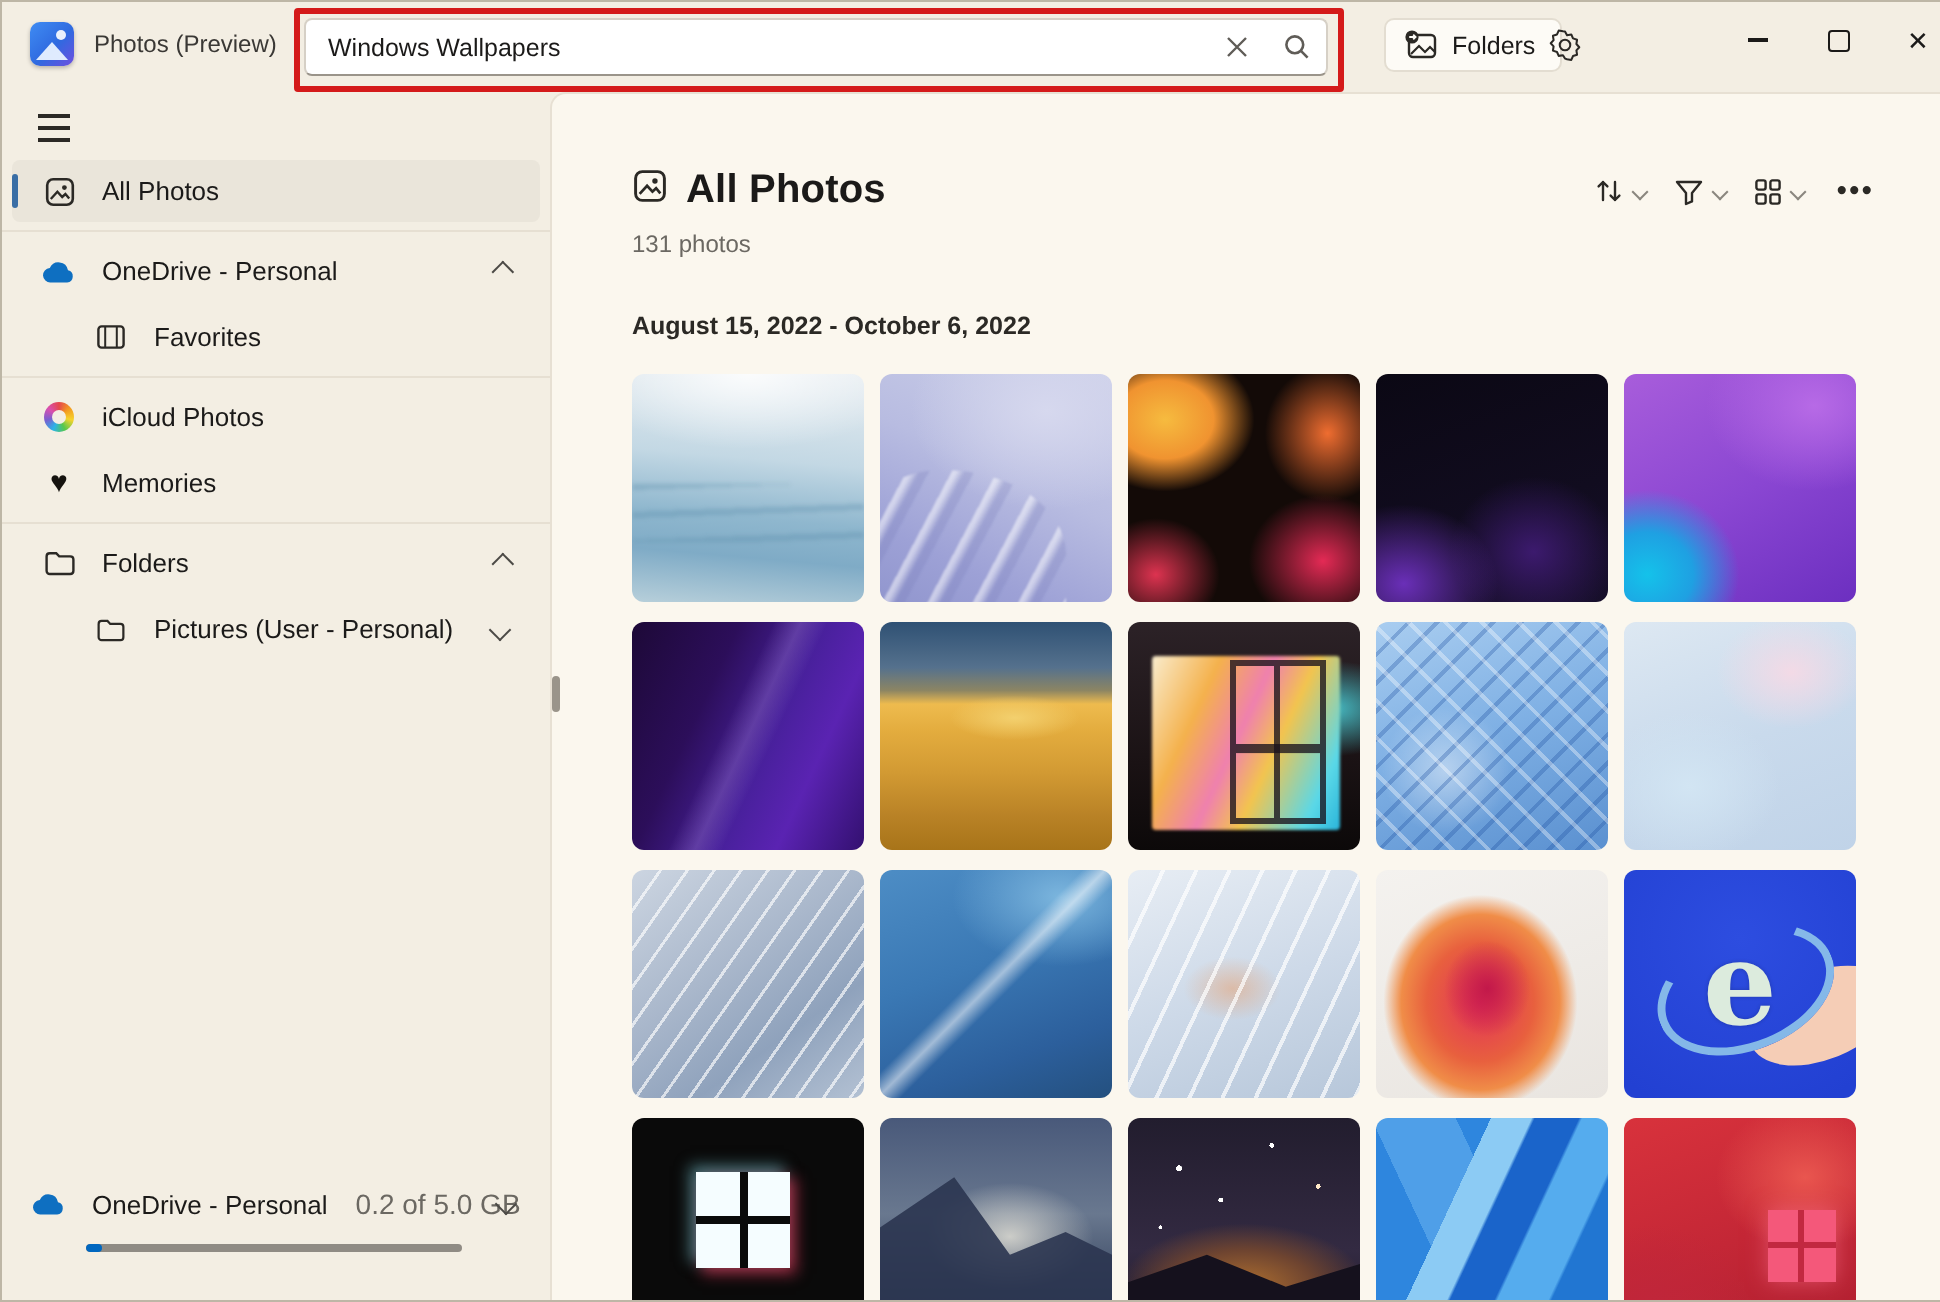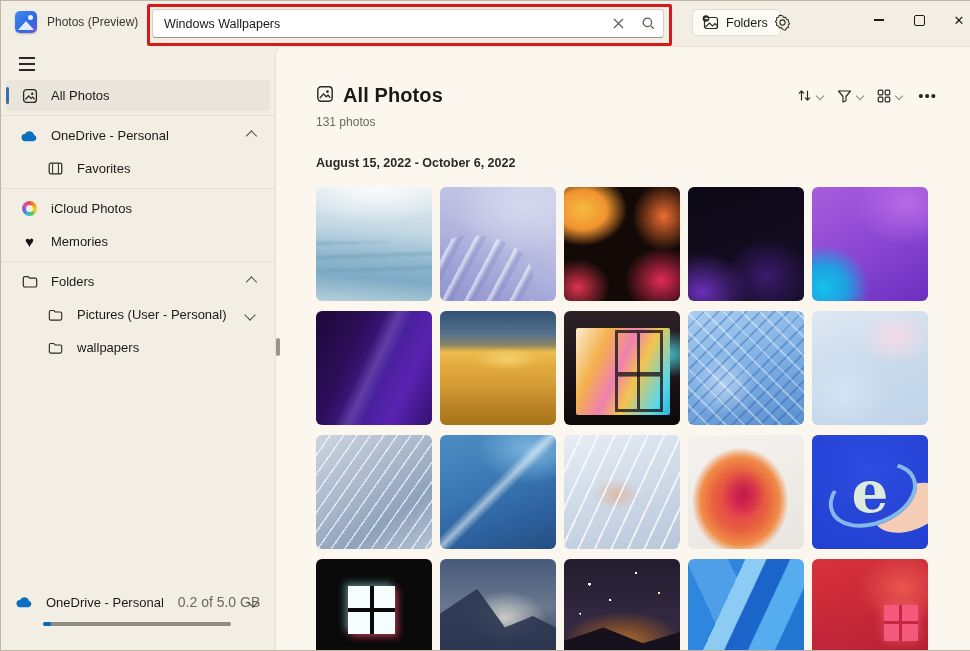--- a/index.html
+++ b/index.html
@@ -230,28 +230,20 @@
       <div class="nav-item sub">
         <span class="ico">
           <svg width="15" height="12" viewBox="0 0 16 13">
               <path d="M1.3 3.2c0-.9.7-1.6 1.6-1.6h3.2l1.5 1.6h5.5c.9 0 1.6.7 1.6 1.6v5.6c0 .9-.7 1.6-1.6 1.6H2.9c-.9 0-1.6-.7-1.6-1.6z" stroke="#2b2925" stroke-width="1.2" fill="none"></path>
             </svg>
         </span>
         <span>Pictures (User - Personal)</span>
         <span class="chev down"></span>
       </div>
 
-      <div class="nav-item sub">
-        <span class="ico">
-          <svg width="15" height="12" viewBox="0 0 16 13">
-              <path d="M1.3 3.2c0-.9.7-1.6 1.6-1.6h3.2l1.5 1.6h5.5c.9 0 1.6.7 1.6 1.6v5.6c0 .9-.7 1.6-1.6 1.6H2.9c-.9 0-1.6-.7-1.6-1.6z" stroke="#2b2925" stroke-width="1.2" fill="none"></path>
-            </svg>
-        </span>
-        <span>wallpapers</span>
-      </div>
     </div>
 
     <div class="storage">
       <div class="storage-row">
         <span class="ico">
           <svg width="17" height="12" viewBox="0 0 17 12">
               <path d="M4.3 11.2a3.6 3.6 0 0 1-.4-7.2A4.8 4.8 0 0 1 13 5.1a3.1 3.1 0 0 1-.4 6.1z" fill="#0e6fc1"></path>
             </svg>
         </span>
         <span class="storage-label">OneDrive - Personal</span>

